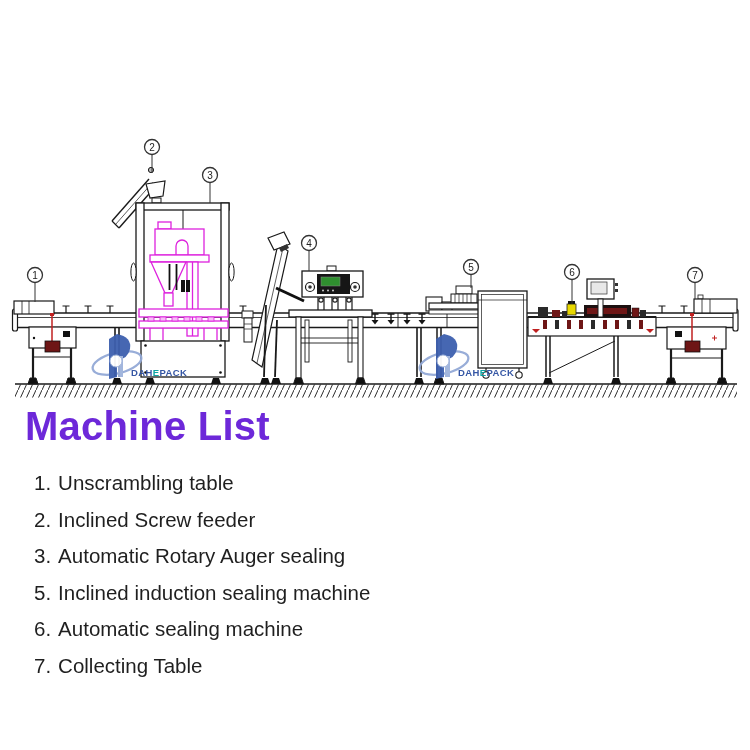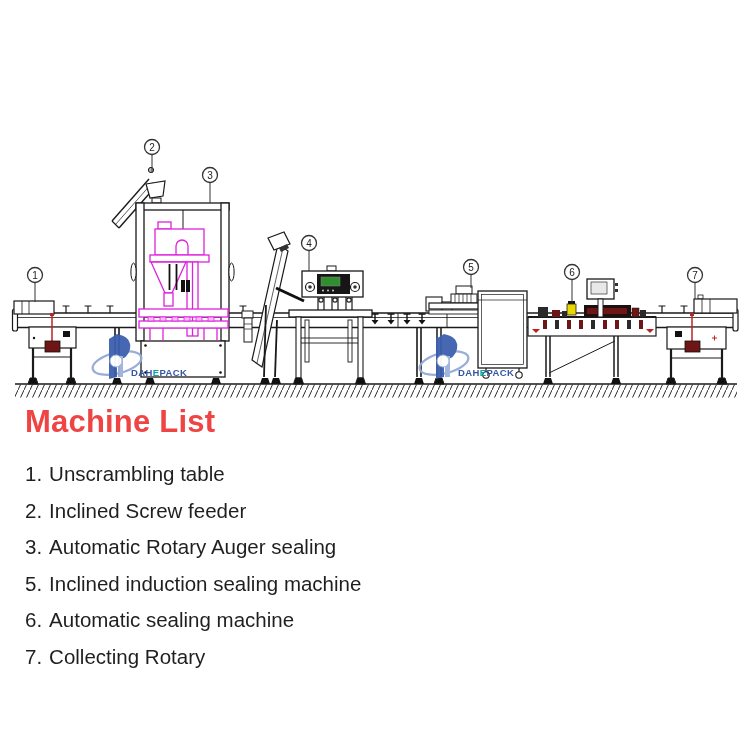--- a/index.html
+++ b/index.html
@@ -1,20 +1,20 @@
 <!DOCTYPE html>
 <html><head>
 <meta charset="utf-8">
 <style>
   html,body{margin:0;padding:0;background:#fff;}
   body{width:750px;height:750px;position:relative;font-family:"Liberation Sans",sans-serif;overflow:hidden;}
   #diagram{position:absolute;left:0;top:0;}
   #list{position:absolute;left:25px;top:404px;width:640px;color:#1a1a1a;}
-  #list h1{font-size:31px;font-weight:bold;color:#ef4444;margin:0 0 16px 0;letter-spacing:0.2px;}
-  #list ol{list-style:none;margin:0;padding:0;}
+  #list h1{font-size:40px;font-weight:bold;color:#6d28d9;margin:0 0 16px 0;letter-spacing:0.2px;}
+  #list ol{list-style:none;margin:9px;padding:0;}
   #list li{font-size:20.5px;line-height:36.5px;color:#1f1f1f;}
   #list li .num{margin-right:7px;}
   text{font-family:"Liberation Sans",sans-serif;}
 </style>
 </head>
 <body>
 
 <svg id="diagram" width="750" height="400" viewBox="0 0 750 400">
   <defs>
     <pattern id="hatch" width="6" height="13" patternUnits="userSpaceOnUse">
@@ -365,15 +365,15 @@
 </svg>
 
 <div id="list">
   <h1>Machine List</h1>
   <ol>
     <li><span class="num">1.</span><span>Unscrambling table</span></li>
     <li><span class="num">2.</span><span>Inclined Screw feeder</span></li>
     <li><span class="num">3.</span><span>Automatic Rotary Auger sealing</span></li>
     <li><span class="num">5.</span><span>Inclined induction sealing machine</span></li>
     <li><span class="num">6.</span><span>Automatic sealing machine</span></li>
-    <li><span class="num">7.</span><span>Collecting Rotary</span></li>
+    <li><span class="num">7.</span><span>Collecting Table</span></li>
   </ol>
 </div>
 
 </body></html>

